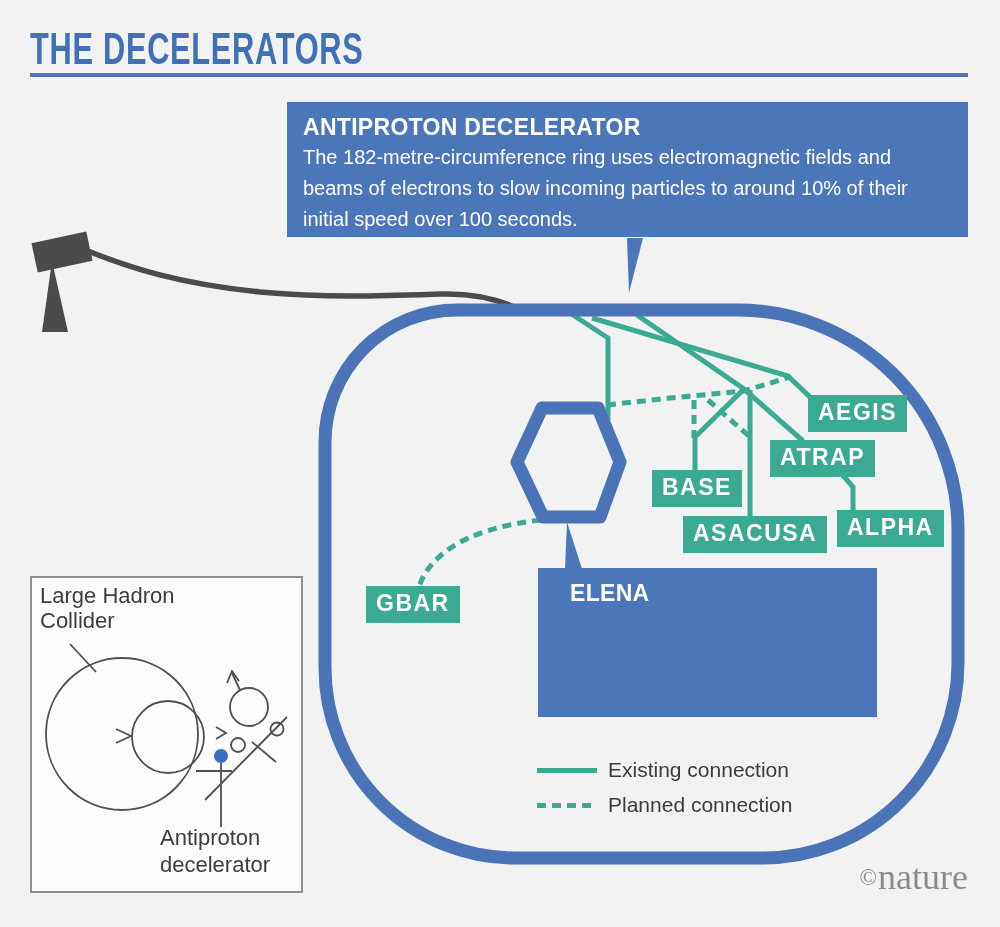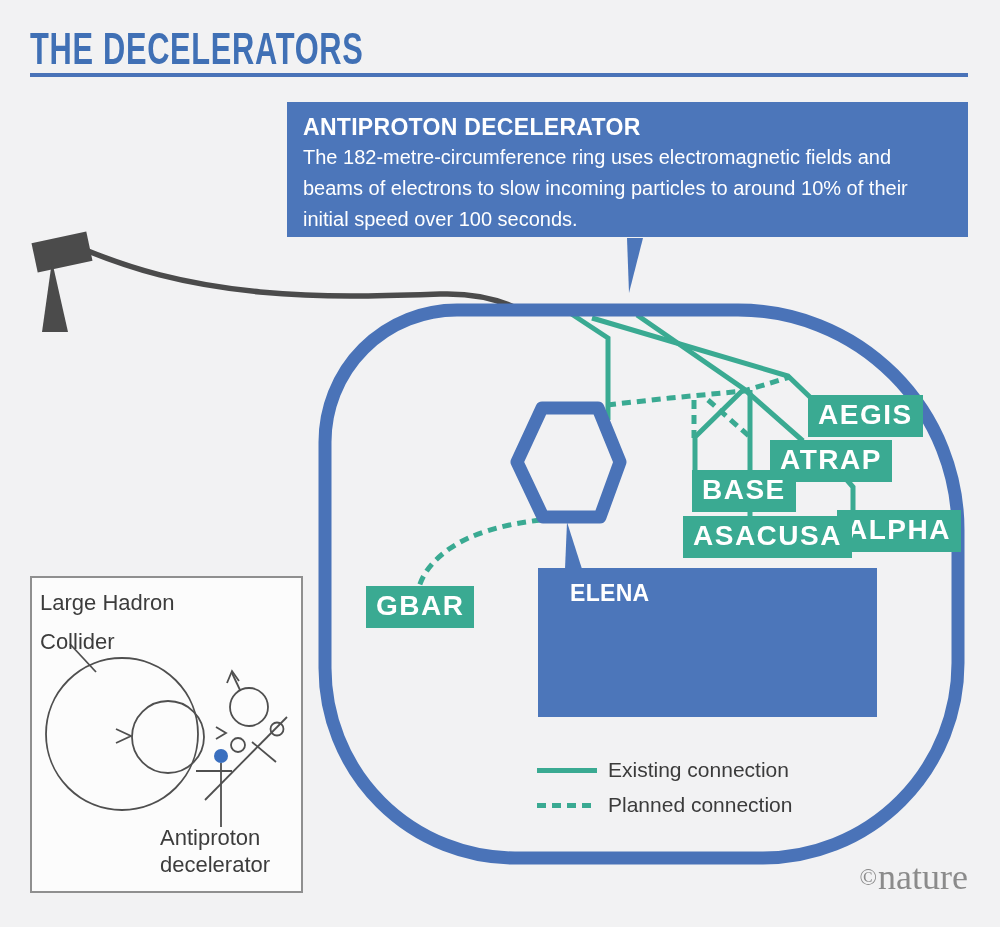--- a/index.html
+++ b/index.html
@@ -30,44 +30,44 @@
   .co-ad p{line-height:31px;}
   .co-prod{left:30px; top:330px; width:277px; height:237px; padding:12px 14px;}
   .co-prod h2{line-height:29px;}
   .co-prod p{line-height:29px;}
   .co-elena{left:538px; top:568px; width:339px; height:149px; padding:10px 32px;}
   .co-elena p{line-height:28px;}
 
   
   .exp{
     position:absolute; background:#3aaa92; color:#ffffff;
-    font-size:28px; font-weight:700; letter-spacing:1.5px;
+    font-size:23px; font-weight:700; letter-spacing:1.5px;
     padding:4px 10px 6px; white-space:nowrap;
   }
   .exp-aegis{left:808px; top:395px;}
   .exp-atrap{left:770px; top:440px;}
-  .exp-base{left:652px; top:470px;margin-left:40px;}
+  .exp-base{left:652px; top:470px;}
   .exp-asacusa{left:683px; top:516px;}
   .exp-alpha{left:837px; top:510px;}
   .exp-gbar{left:366px; top:586px;}
 
   
   .legend-line{position:absolute; left:537px; width:60px; height:5px; background:#3aaa92;}
   .legend-solid{top:768px;}
   .legend-dashed{top:803px; background:repeating-linear-gradient(90deg,#3aaa92 0 9px,transparent 9px 15px);}
   .legend-label{position:absolute; left:608px; font-size:21px; color:#3b3b3b; line-height:26px;}
   .legend-label-1{top:757px;}
   .legend-label-2{top:792px;}
 
   
   .inset{
     position:absolute; left:30px; top:576px; width:273px; height:317px;
     box-sizing:border-box; background:#fcfcfc; border:2px solid #8f8f8f;
   }
-  .inset-title{position:absolute; left:8px; top:5px; width:180px; font-size:22px; line-height:39px; color:#3c3c3c;}
+  .inset-title{position:absolute; left:8px; top:5px; width:180px; font-size:22px; line-height:25px; color:#3c3c3c;}
   .inset-label{position:absolute; left:128px; top:246px; width:140px; font-size:22px; line-height:27px; color:#3c3c3c;}
   .inset svg{position:absolute; left:0; top:0;}
 
   
   .naturelogo{
     position:absolute; right:32px; top:856px;
     font-family:"Liberation Serif", serif; font-size:36px; color:#8b8b8b;
     white-space:nowrap;
   }
   .naturelogo .copy{font-size:23px; position:relative; top:-4px; margin-right:1px;}

